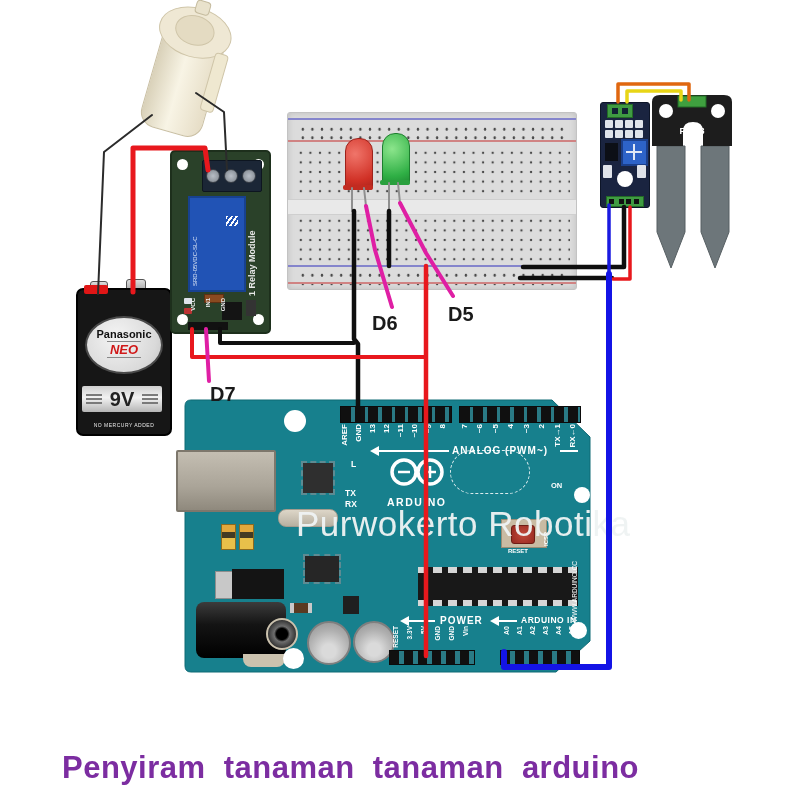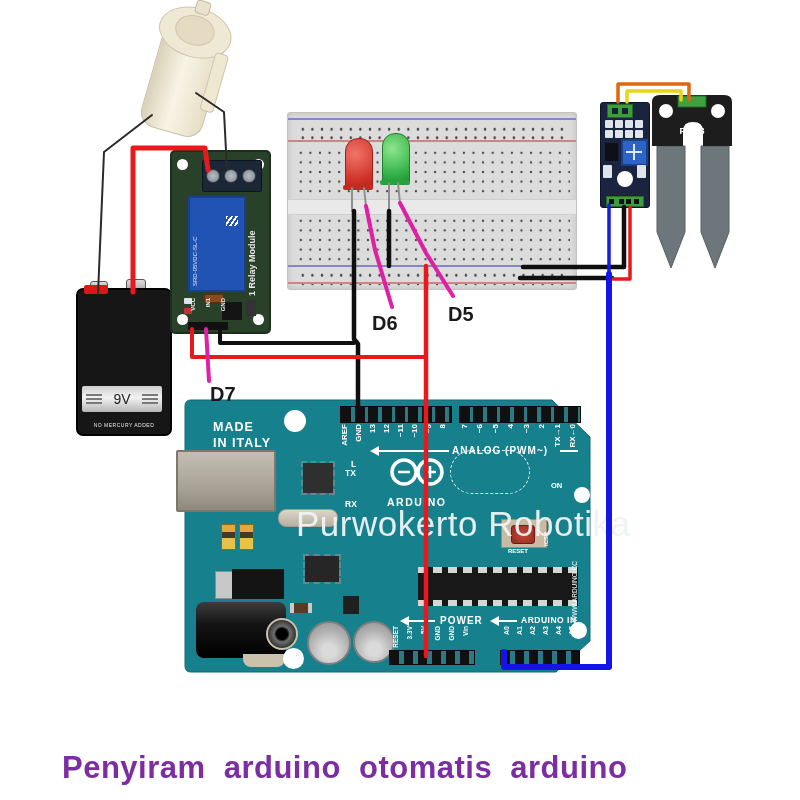--- a/index.html
+++ b/index.html
@@ -19,21 +19,21 @@
   .wm2{color:rgba(238,242,242,0.96);font-size:35px;white-space:nowrap;z-index:30;letter-spacing:.5px;}
   .dlabel{color:#1a1a1a;font-size:20px;font-weight:bold;z-index:60;}
   .caption{color:#7c2da1;font-size:31px;font-weight:bold;word-spacing:9px;letter-spacing:.5px;z-index:60;}
   
   .batt{background:#161616;border:2px solid #000;border-radius:7px;}
   .batt-badge{background:radial-gradient(circle at 40% 35%,#f4f4f4,#d9d9d9 70%,#bfbfbf);
               border:2px solid #4a4a4a;border-radius:50%;text-align:center;}
   .batt-brand{font-size:11px;font-weight:bold;color:#111;margin-top:10px;}
   .batt-neo{font-size:13px;font-weight:bold;font-style:italic;color:#d01818;border-top:1px solid #888;border-bottom:1px solid #888;display:inline-block;padding:0 3px;}
   .batt-band{background:linear-gradient(180deg,#cfcfcf,#f2f2f2 45%,#b5b5b5);border-radius:2px;text-align:center;}
-  .batt-9v{font-size:14px;font-weight:normal;color:#222;line-height:26px;}
+  .batt-9v{font-size:20px;font-weight:bold;color:#222;line-height:26px;}
   .batt-stripes{height:10px;background:repeating-linear-gradient(180deg,#7a7a7a 0 2px,transparent 2px 4px);}
   .batt-foot{color:#e8e8e8;font-size:5px;text-align:center;letter-spacing:.5px;}
   .term{background:linear-gradient(180deg,#ddd,#999);border:1px solid #555;border-radius:3px;}
   
   .relay-pcb{background:#2a4129;border:2px solid #1d2f1c;border-radius:5px;}
   .hole{background:#fff;border-radius:50%;}
   .relay-term{background:#1b2636;border:1px solid #0d1520;border-radius:2px;}
   .screw{background:radial-gradient(circle,#b8bec6,#7d848c);border:1px solid #3a4048;border-radius:50%;}
   .relay-blue{background:#2153b5;border:2px solid #17418f;}
   .vlab{writing-mode:vertical-rl;transform:rotate(180deg);line-height:1;color:#fff;font-weight:bold;}
@@ -69,20 +69,24 @@
       <div class="abs" style="left:44px;top:-4px;width:13px;height:12px;background:#e9e2cc;border:1px solid #c5bb9e;border-radius:4px;"></div>
       <div class="abs" style="left:76px;top:42px;width:12px;height:58px;background:#efe8d0;border:1px solid #cfc5a8;border-radius:4px;"></div>
     </div>
   </div>
 
   <div class="abs" style="left:76px;top:288px;width:92px;height:144px;">
     <div class="abs term" style="left:14px;top:-7px;width:16px;height:11px;"></div>
     <div class="abs term" style="left:50px;top:-9px;width:18px;height:13px;"></div>
     <div class="abs" style="left:8px;top:-3px;width:24px;height:9px;background:#e01616;border-radius:2px;z-index:2;"></div>
     <div class="abs batt" style="left:0;top:0;width:92px;height:144px;">
+      <div class="abs batt-badge" style="left:7px;top:26px;width:74px;height:54px;">
+        <div class="batt-brand">Panasonic</div>
+        <div class="batt-neo">NEO</div>
+      </div>
       <div class="abs batt-band" style="left:4px;top:96px;width:80px;height:26px;">
         <div class="abs batt-stripes" style="left:4px;top:8px;width:16px;"></div>
         <div class="abs batt-stripes" style="right:4px;top:8px;width:16px;"></div>
         <div class="batt-9v">9V</div>
       </div>
       <div class="abs batt-foot" style="left:0;bottom:6px;width:100%;">NO MERCURY ADDED</div>
     </div>
   </div>
 
   <div class="abs relay-pcb" style="left:170px;top:150px;width:97px;height:180px;">
@@ -169,24 +173,20 @@
     <circle cx="666" cy="111" r="7" fill="#fff"></circle>
     <circle cx="718" cy="111" r="7" fill="#fff"></circle>
     <rect x="678" y="96" width="28" height="11" fill="#3fa03f" stroke="#236b26"></rect>
     <text x="692" y="134" fill="#fff" font-size="9" font-weight="bold" text-anchor="middle" font-family="Liberation Sans, sans-serif">FC-28</text>
   </svg>
 
   <svg class="abs" style="left:0;top:0;z-index:1;" width="800" height="800">
     <path d="M191,400 L552,400 L590,437 L590,641 L556,672 L191,672 Q185,672 185,666 L185,406 Q185,400 191,400 Z" fill="#17808d" stroke="#0f6a75" stroke-width="1"></path>
   </svg>
   <div class="abs" style="left:0;top:0;width:800px;height:800px;z-index:2;">
-    <div class="abs ard-text" style="left:213px;top:420px;width:84px;font-size:12.5px;letter-spacing:1px;line-height:1.25;">
-      <span>MADE</span><br>
-      <span>IN ITALY</span>
-    </div>
     <div class="abs hole" style="left:284px;top:410px;width:22px;height:22px;"></div>
     <div class="abs pinheader" style="left:340px;top:406px;width:110px;height:15px;"></div>
     <div class="abs pinheader" style="left:459px;top:406px;width:120px;height:15px;"></div>
     <div class="abs labrow" style="left:338px;top:424px;width:112px;height:30px;">
 
     <span class="vlab" style="font-size:8px;">AREF</span>
         <span class="vlab" style="font-size:8px;">GND</span>
         <span class="vlab" style="font-size:8px;">13</span>
         <span class="vlab" style="font-size:8px;">12</span>
         <span class="vlab" style="font-size:8px;">~11</span>
@@ -214,21 +214,21 @@
       <circle cx="44" cy="22" r="12" fill="none" stroke="#fff" stroke-width="3.5"></circle>
       <line x1="12" y1="22" x2="24" y2="22" stroke="#fff" stroke-width="2.5"></line>
       <line x1="38" y1="22" x2="50" y2="22" stroke="#fff" stroke-width="2.5"></line>
       <line x1="44" y1="16" x2="44" y2="28" stroke="#fff" stroke-width="2.5"></line>
     </svg>
     <div class="abs ard-text" style="left:387px;top:496px;font-size:10.5px;letter-spacing:1.5px;">ARDUINO</div>
     <div class="abs uno-outer" style="left:450px;top:450px;width:78px;height:42px;"></div>
     <div class="abs ard-text" style="left:551px;top:481px;font-size:7.5px;">ON</div>
     <div class="abs hole" style="left:574px;top:487px;width:16px;height:16px;"></div>
     <div class="abs ard-text" style="left:351px;top:459px;font-size:8.5px;">L</div>
-    <div class="abs ard-text" style="left:345px;top:468px;font-size:8.5px;">TX</div>
+    <div class="abs ard-text" style="left:345px;top:488px;font-size:8.5px;">TX</div>
     <div class="abs ard-text" style="left:345px;top:499px;font-size:8.5px;">RX</div>
 
     <div class="abs" style="left:176px;top:450px;width:96px;height:58px;background:linear-gradient(180deg,#c4beb2,#aaa498 60%,#8f897d);border:2px solid #7d776c;border-radius:2px;"></div>
     <div class="abs" style="left:303px;top:463px;width:30px;height:30px;background:#2f2f2f;outline:2px dashed #5d8b93;"></div>
     <div class="abs" style="left:278px;top:509px;width:58px;height:16px;background:linear-gradient(180deg,#ddd6c8,#b7b0a1);border:1px solid #a39c8e;border-radius:8px;"></div>
     <div class="abs" style="left:221px;top:524px;width:13px;height:24px;background:linear-gradient(180deg,#e2a83c 30%,#433b24 30% 55%,#e8c04a 55%);border:1px solid #8a6a20;"></div>
     <div class="abs" style="left:239px;top:524px;width:13px;height:24px;background:linear-gradient(180deg,#e2a83c 30%,#433b24 30% 55%,#e8c04a 55%);border:1px solid #8a6a20;"></div>
     <div class="abs" style="left:501px;top:519px;width:44px;height:27px;background:#c9bba3;border:1px solid #9a8d75;"></div>
     <div class="abs" style="left:511px;top:525px;width:22px;height:17px;background:radial-gradient(circle,#c2483a,#962a20);border:1px solid #6e1d15;border-radius:3px;"></div>
     <div class="abs ard-text" style="left:508px;top:548px;font-size:6px;">RESET</div>
@@ -308,15 +308,15 @@
     <polyline points="609,274 609,667 504,667 504,652" stroke="#1414e6" stroke-width="6"></polyline>
 
     <polyline points="618,102 618,84 689,84 689,100" stroke="#e0670f" stroke-width="3.5"></polyline>
     <polyline points="627,102 627,91 681,91 681,100" stroke="#e8d516" stroke-width="3.5"></polyline>
   </svg>
 
   <div class="abs dlabel" style="left:210px;top:383px;">D7</div>
   <div class="abs dlabel" style="left:372px;top:312px;">D6</div>
   <div class="abs dlabel" style="left:448px;top:303px;">D5</div>
 
-  <div class="abs caption" style="left:62px;top:750px;">Penyiram arduino otomatis arduino</div>
+  <div class="abs caption" style="left:62px;top:750px;">Penyiram tanaman tanaman arduino</div>
 
 </div>
 
 </body></html>

